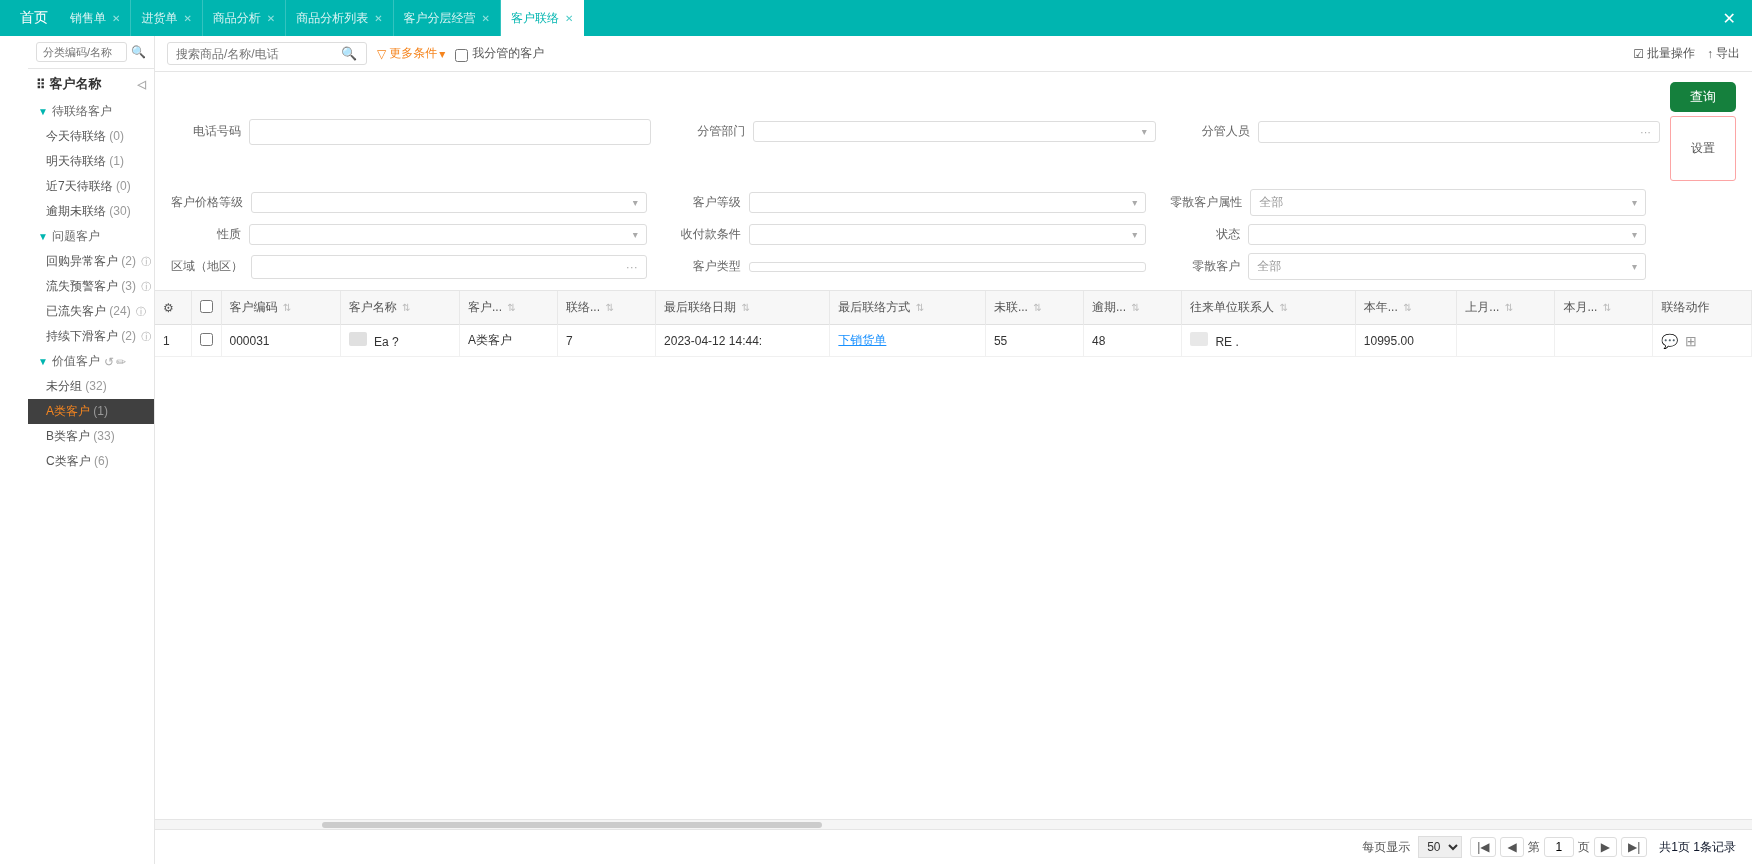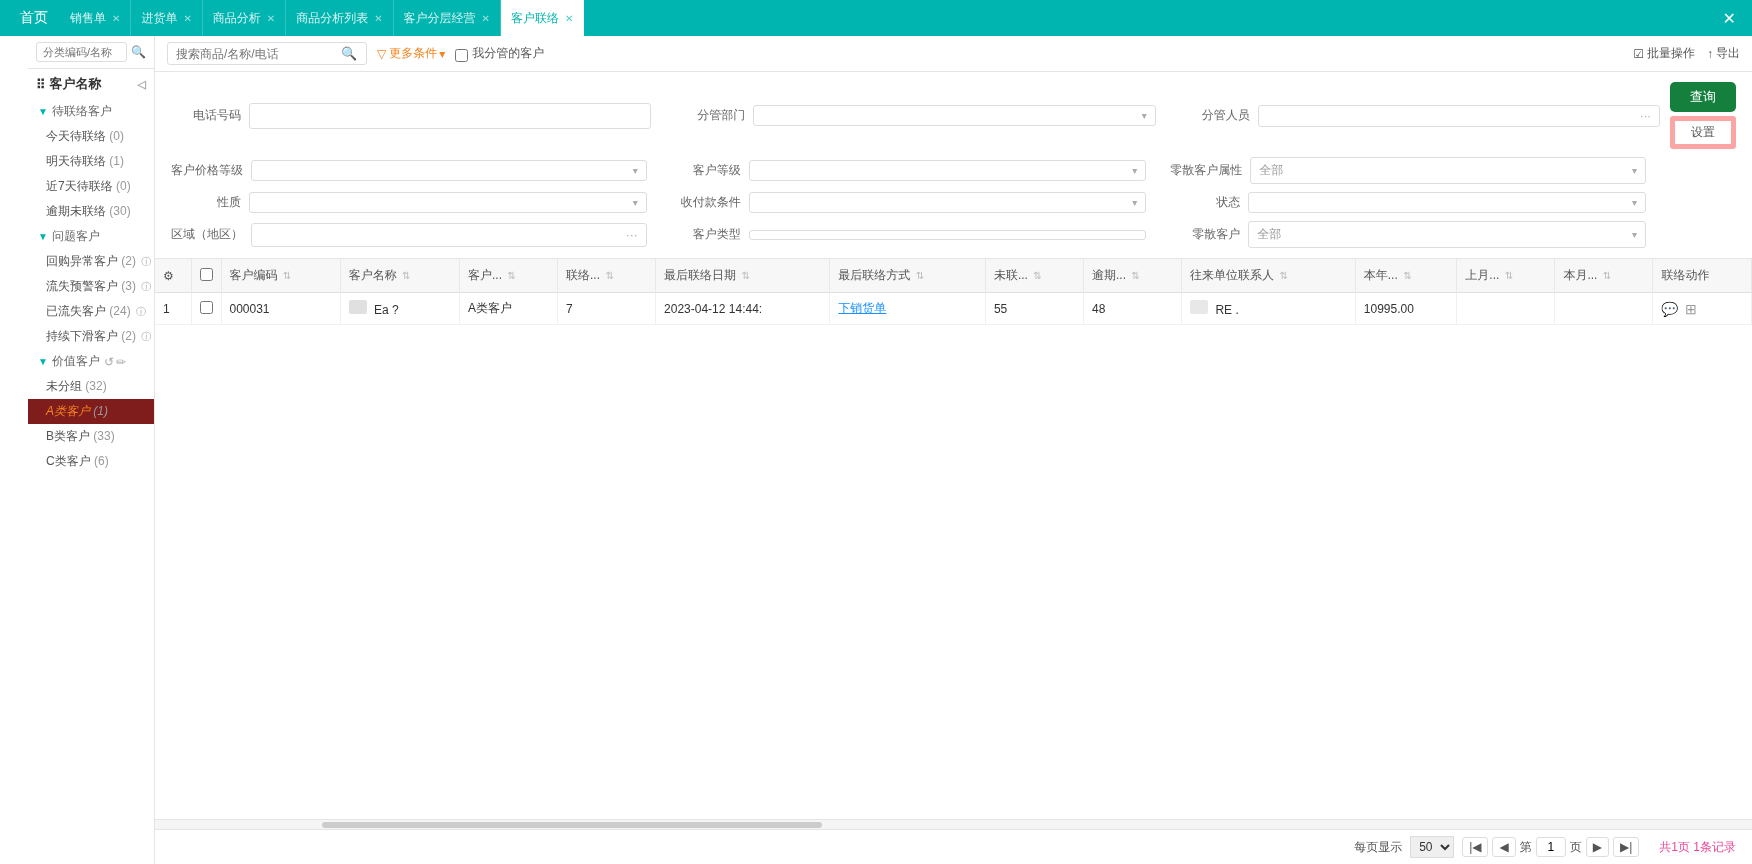--- a/index.html
+++ b/index.html
@@ -116,23 +116,22 @@
     }
     .sidebar-group-label .arrow { margin-right: 4px; color: #00b5b0; font-size: 10px; }
     .sidebar-item {
       padding: 4px 8px 4px 18px;
       color: #555;
       font-size: 12px;
       cursor: pointer;
       white-space: nowrap;
     }
     .sidebar-item.active {
-      background: #7f1d1d;
+      background: #404040;
       color: #f5851f;
-      font-style: italic;
     }
     .sidebar-item .count { color: #999; }
 
     
     .content-area {
       flex: 1;
       display: flex;
       flex-direction: column;
       background: #fff;
       overflow: hidden;
@@ -271,23 +270,23 @@
       border: none;
       border-radius: 5px;
       padding: 6px 20px;
       font-size: 13px;
       cursor: pointer;
       white-space: nowrap;
     }
     .btn-setting {
       background: #fff;
       color: #555;
-      border: 5px solid #fca5a5;
+      border: 1px solid #fca5a5;
       border-radius: 3px;
-      padding: 3px 16px;
+      padding: 23px 16px;
       font-size: 12px;
       cursor: pointer;
       white-space: nowrap;
     }
     .btn-actions {
       display: flex;
       flex-direction: column;
       gap: 4px;
       margin-left: 10px;
     }
@@ -366,21 +365,21 @@
     }
     .page-input {
       border: 1px solid #ddd;
       border-radius: 3px;
       width: 30px;
       text-align: center;
       padding: 2px 4px;
       font-size: 12px;
       outline: none;
     }
-    .total-records { color: #ec4899; margin-left: 12px; }
+    .total-records { color: #0f172a; margin-left: 4px; }
 
     
     .table-container::-webkit-scrollbar { height: 8px; width: 8px; }
     .table-container::-webkit-scrollbar-track { background: #f0f0f0; }
     .table-container::-webkit-scrollbar-thumb { background: #ccc; border-radius: 4px; }
 
     
     .hscroll-bar {
       height: 10px;
       background: #f5f5f5;

